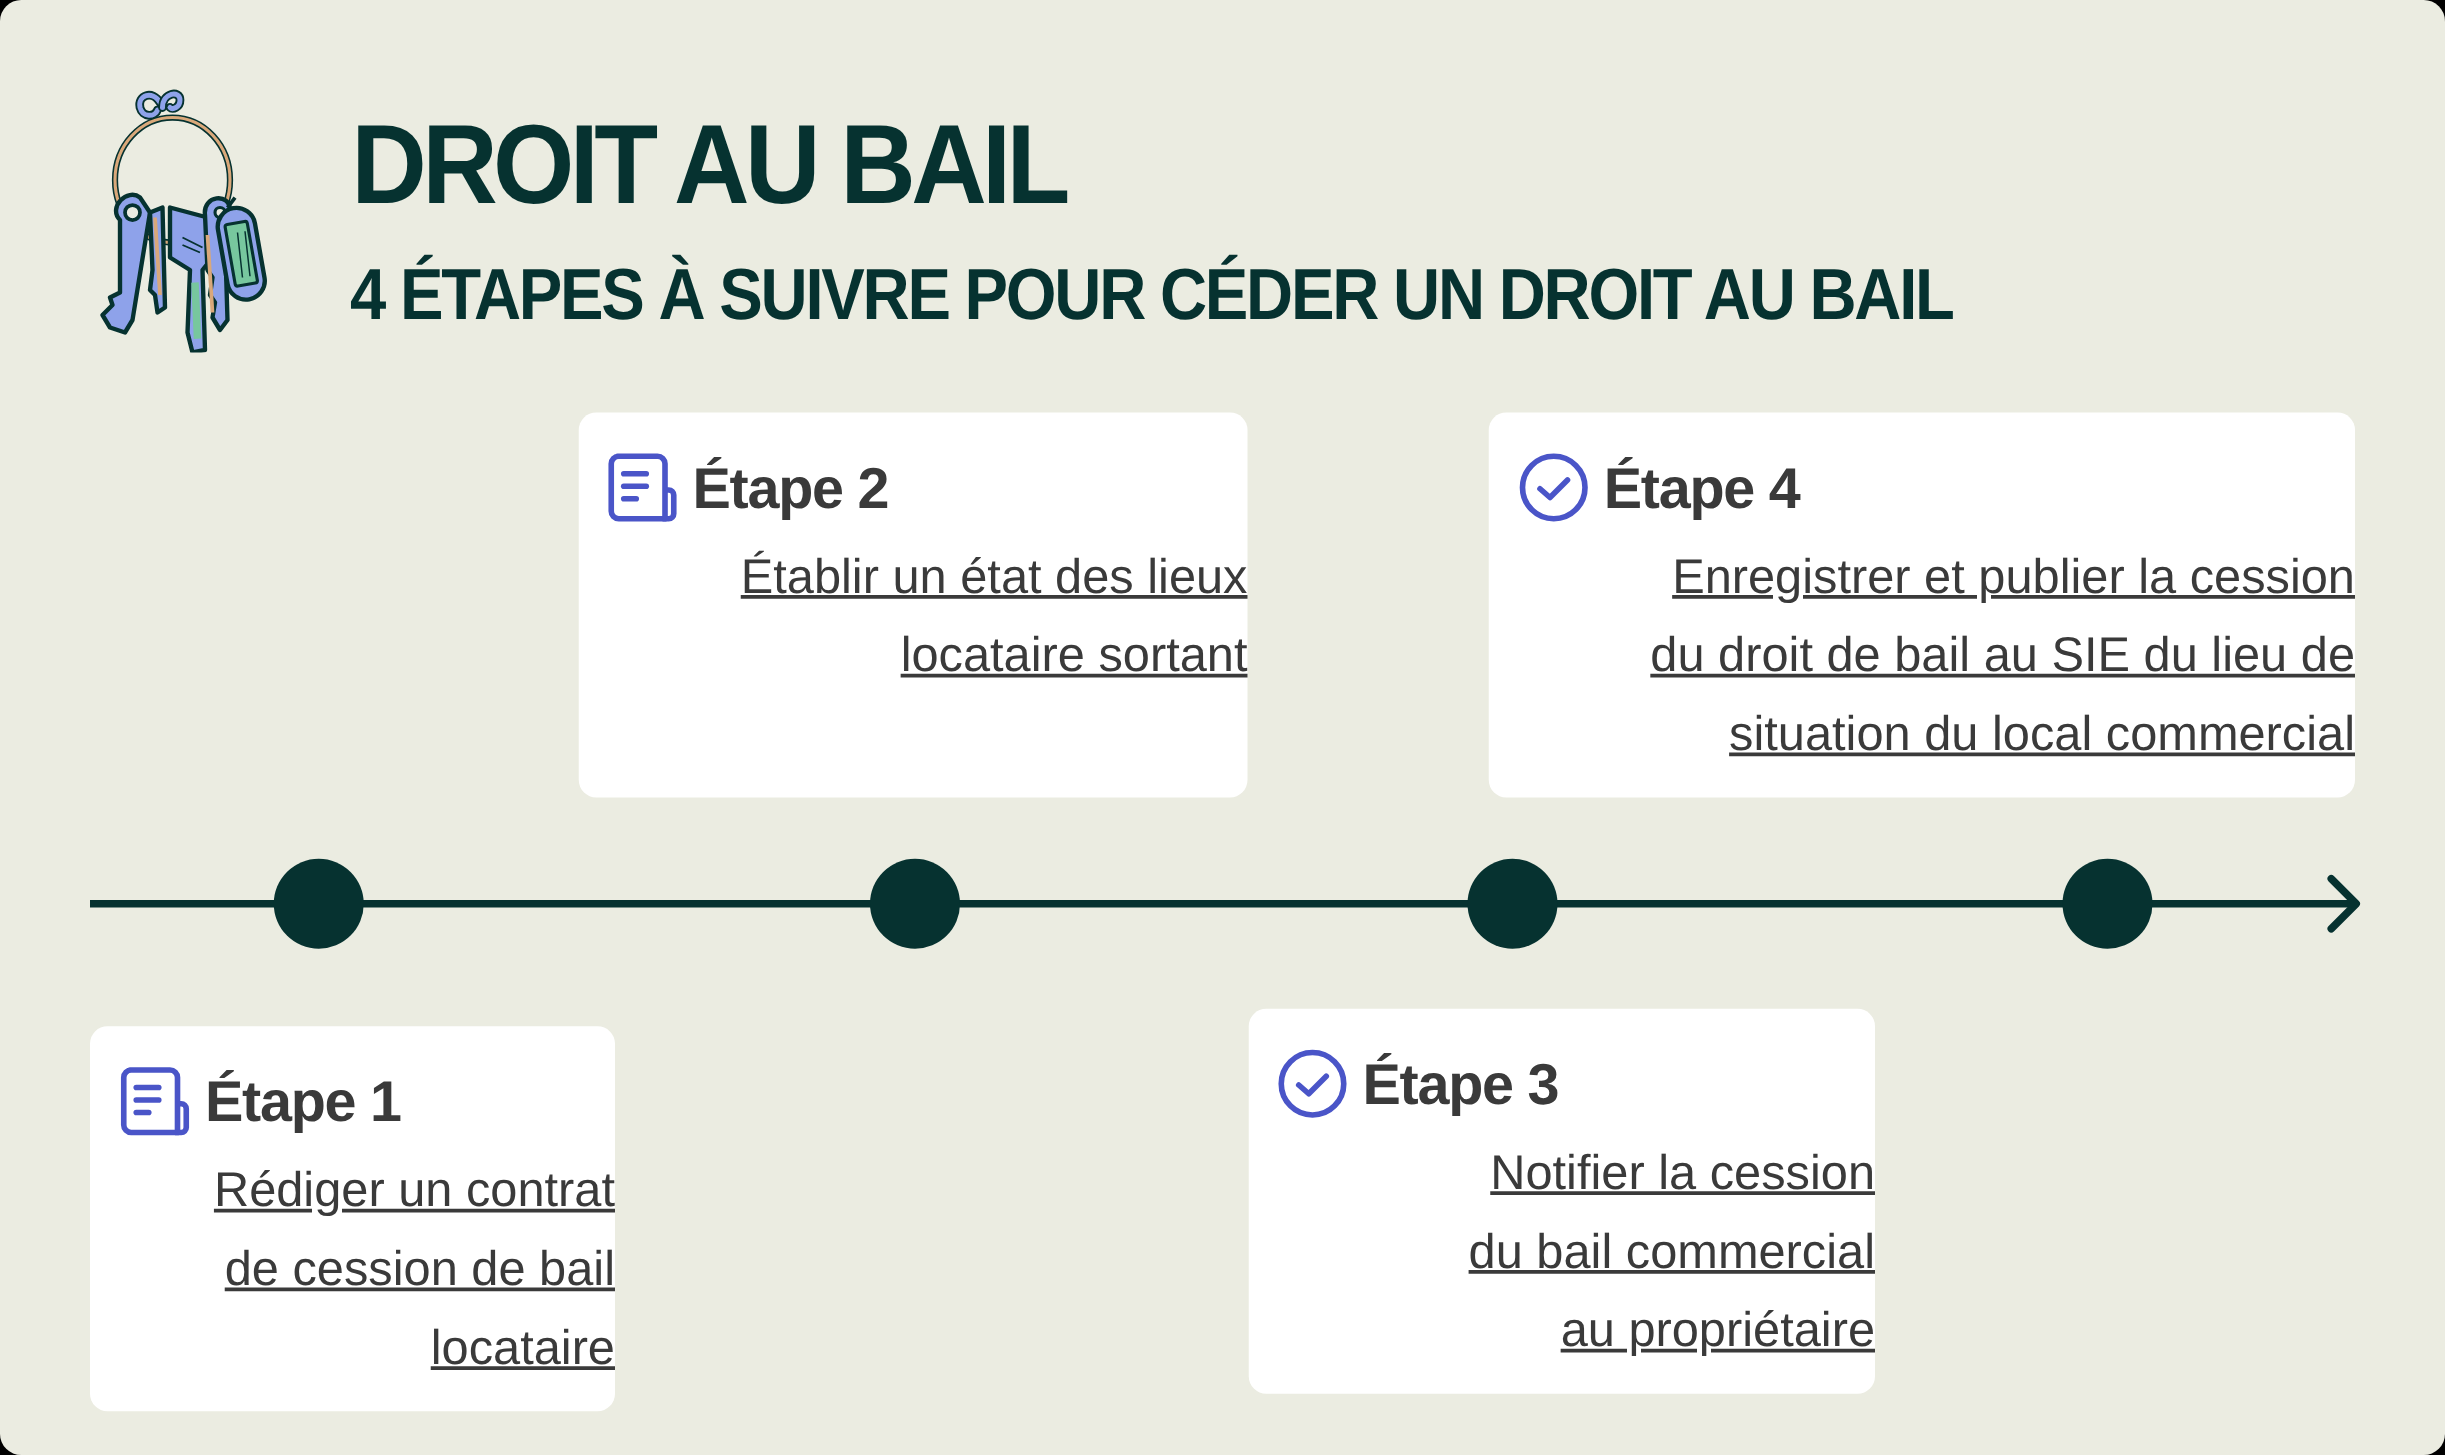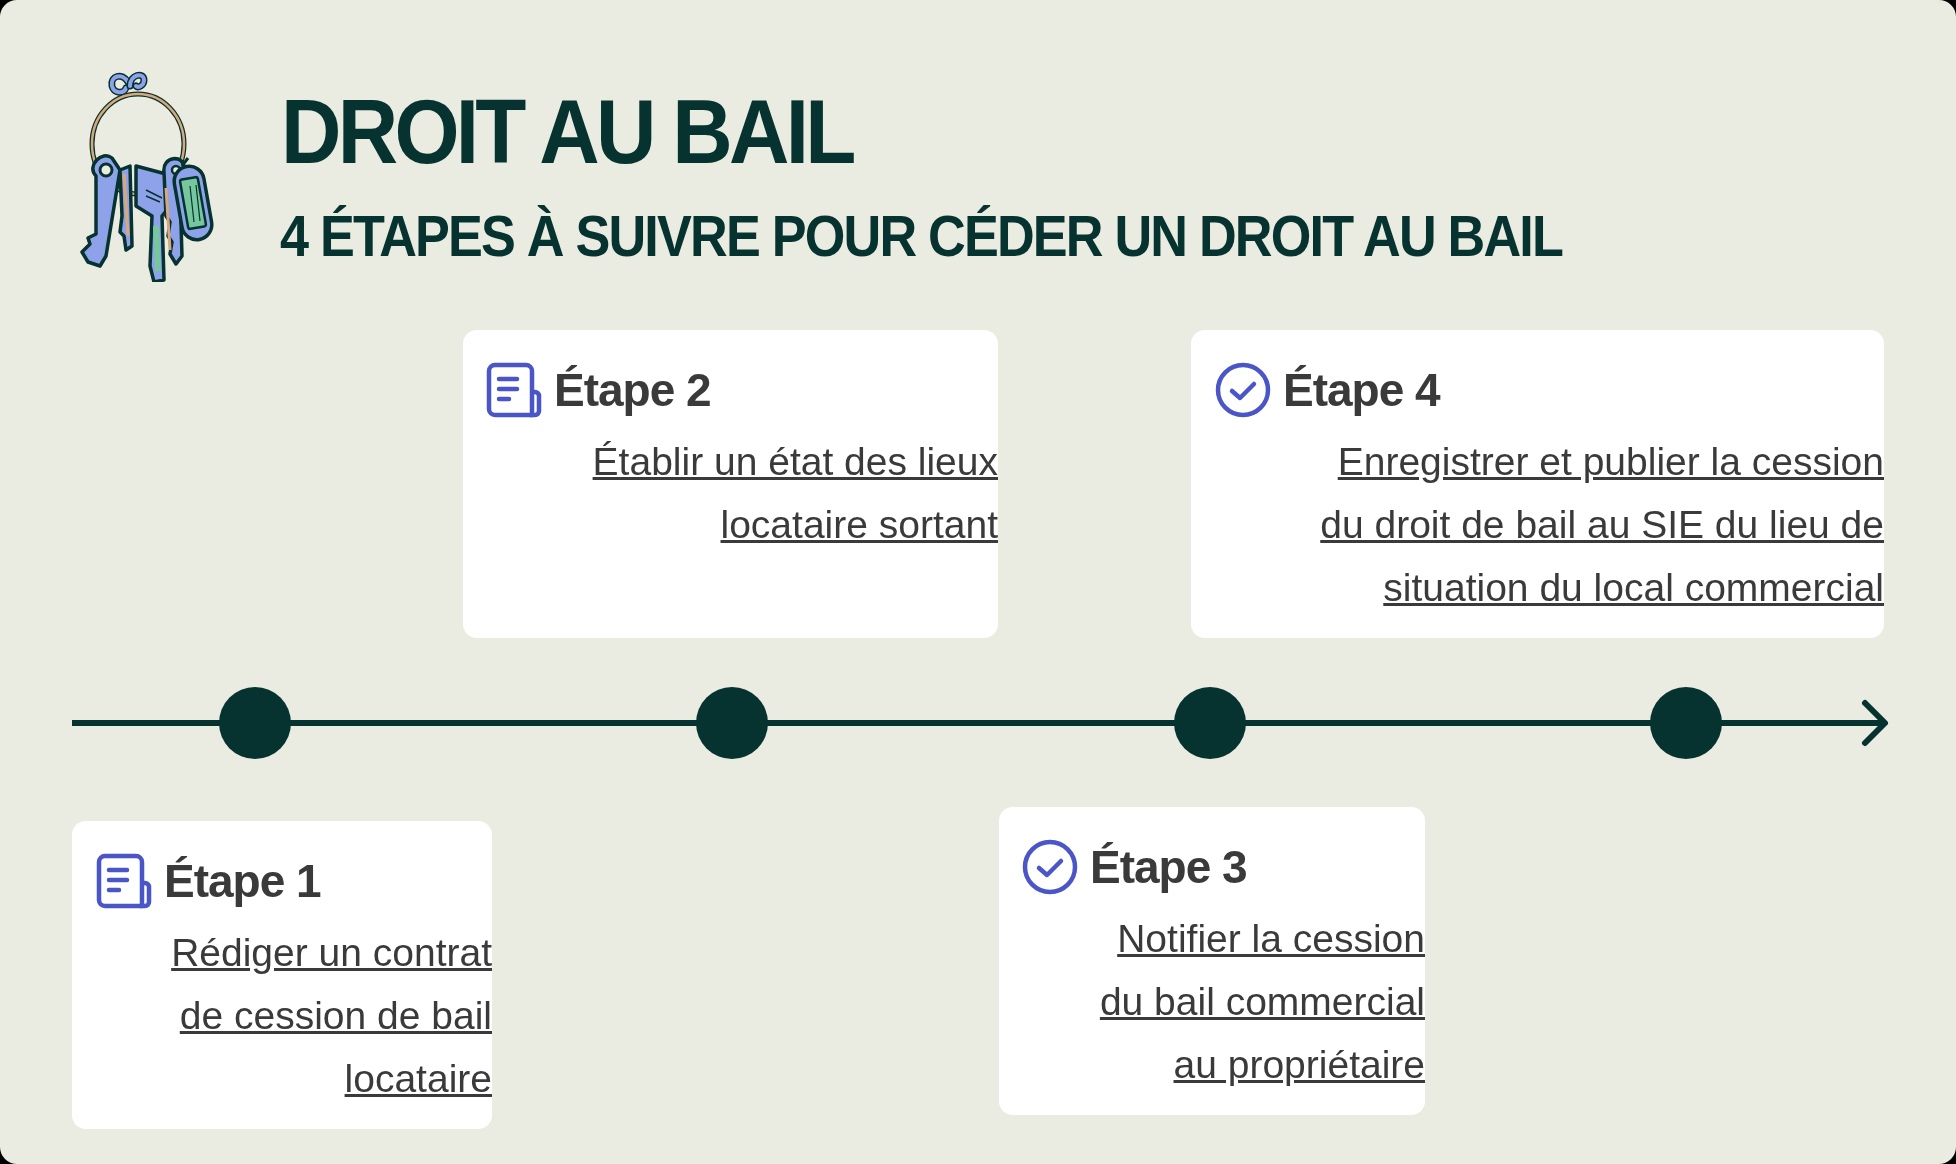--- a/index.html
+++ b/index.html
@@ -119,21 +119,21 @@
         <line x1="13" y1="37" x2="23" y2="37" stroke="#4a55c8" stroke-width="4.5" stroke-linecap="round"></line>
       </svg>
       <span class="label">Étape 2</span>
     </div>
     <div class="card-body">
       <div>Établir un état des lieux</div>
       <div>locataire sortant</div>
     </div>
   </div>
 
-  <div class="card" style="left:999px; top:807px; width:426px; height:308px;">
+  <div class="card" style="left:999px; top:807px; width:501px; height:308px;">
     <div class="card-head" style="left:23px;">
       <svg class="icon" viewBox="0 0 56 56">
         <circle cx="28" cy="28" r="25" fill="none" stroke="#4a55c8" stroke-width="4.5"></circle>
         <polyline points="17,29 25,36 39,22" fill="none" stroke="#4a55c8" stroke-width="4.5" stroke-linecap="round" stroke-linejoin="round"></polyline>
       </svg>
       <span class="label">Étape 3</span>
     </div>
     <div class="card-body">
       <div>Notifier la cession</div>
       <div>du bail commercial</div>

